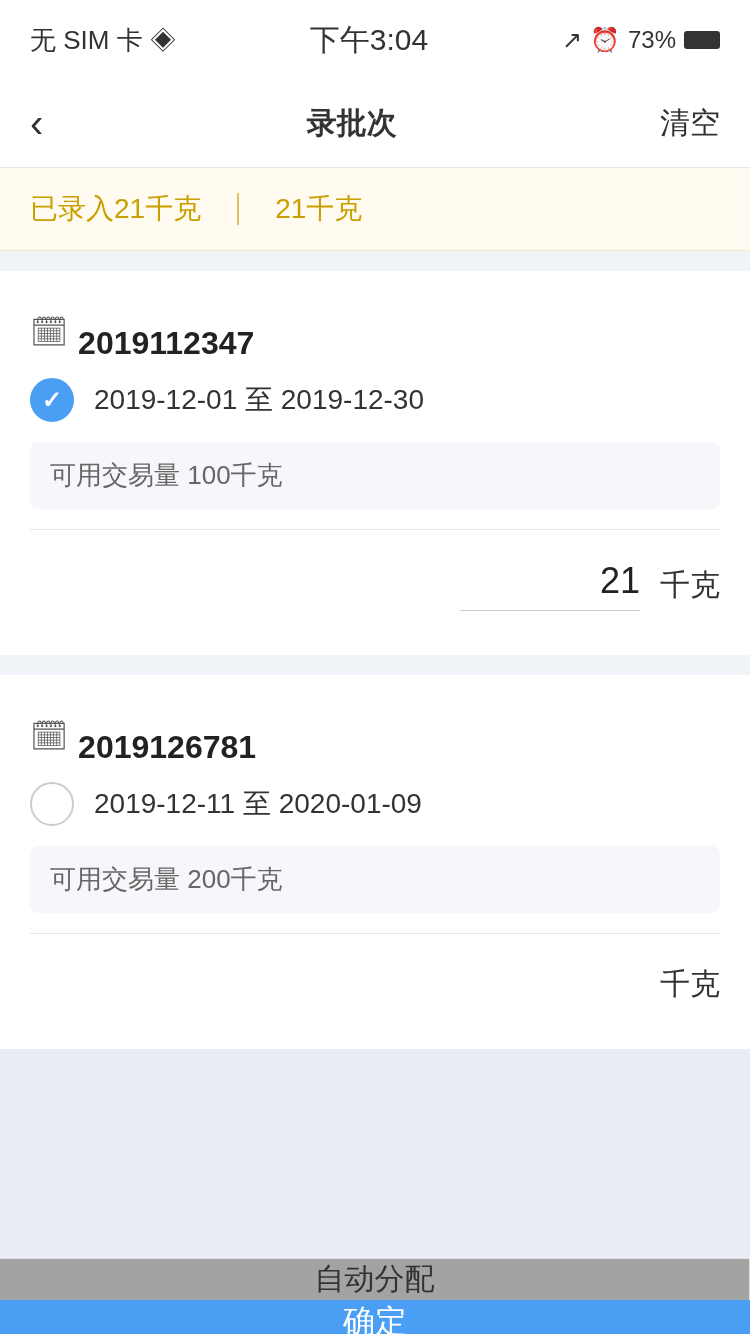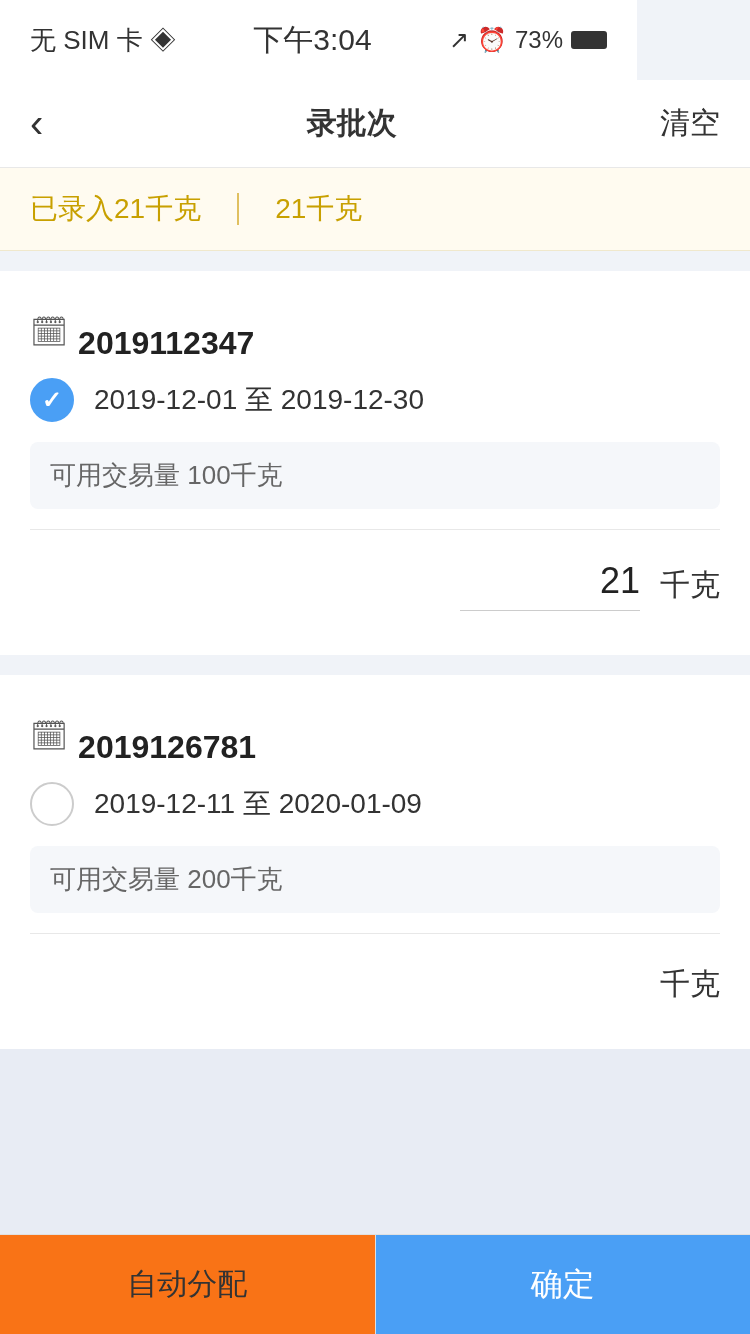--- a/index.html
+++ b/index.html
@@ -9,21 +9,21 @@
       width: 750px;
       min-height: 1334px;
       font-family: -apple-system, "PingFang SC", "Helvetica Neue", sans-serif;
       background: #f0f3f8;
       font-size: 28px;
       color: #333;
     }
 
     
     .status-bar {
-      width: 637px;
+      width: 750px;
       height: 80px;
       background: #fff;
       display: flex;
       align-items: center;
       justify-content: space-between;
       padding: 14px 30px;
       font-size: 26px;
       color: #333;
     }
     .status-left { display: flex; align-items: center; gap: 12px; }
@@ -185,24 +185,25 @@
       flex: 1;
       background: #e8ecf4;
       min-height: 400px;
     }
 
     
     .footer {
       position: fixed;
       bottom: 0;
       width: 750px;
-      height: 100px;
-      display: flex;
-      background: #f97316;
+      height: 76px;
+      display: flex;
+      background: #a3a3a3;
       border-top: 1px solid #e0e0e0;
+      flex-direction: column;
     }
     .footer-auto {
       flex: 1;
       display: flex;
       align-items: center;
       justify-content: center;
       font-size: 30px;
       color: #333;
       cursor: pointer;
       border-right: 1px solid #e0e0e0;

